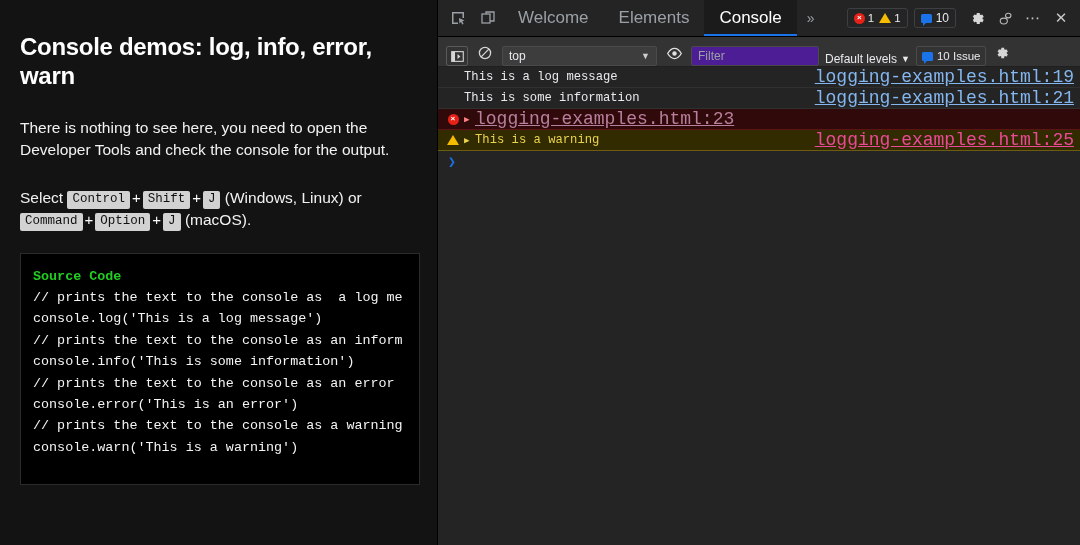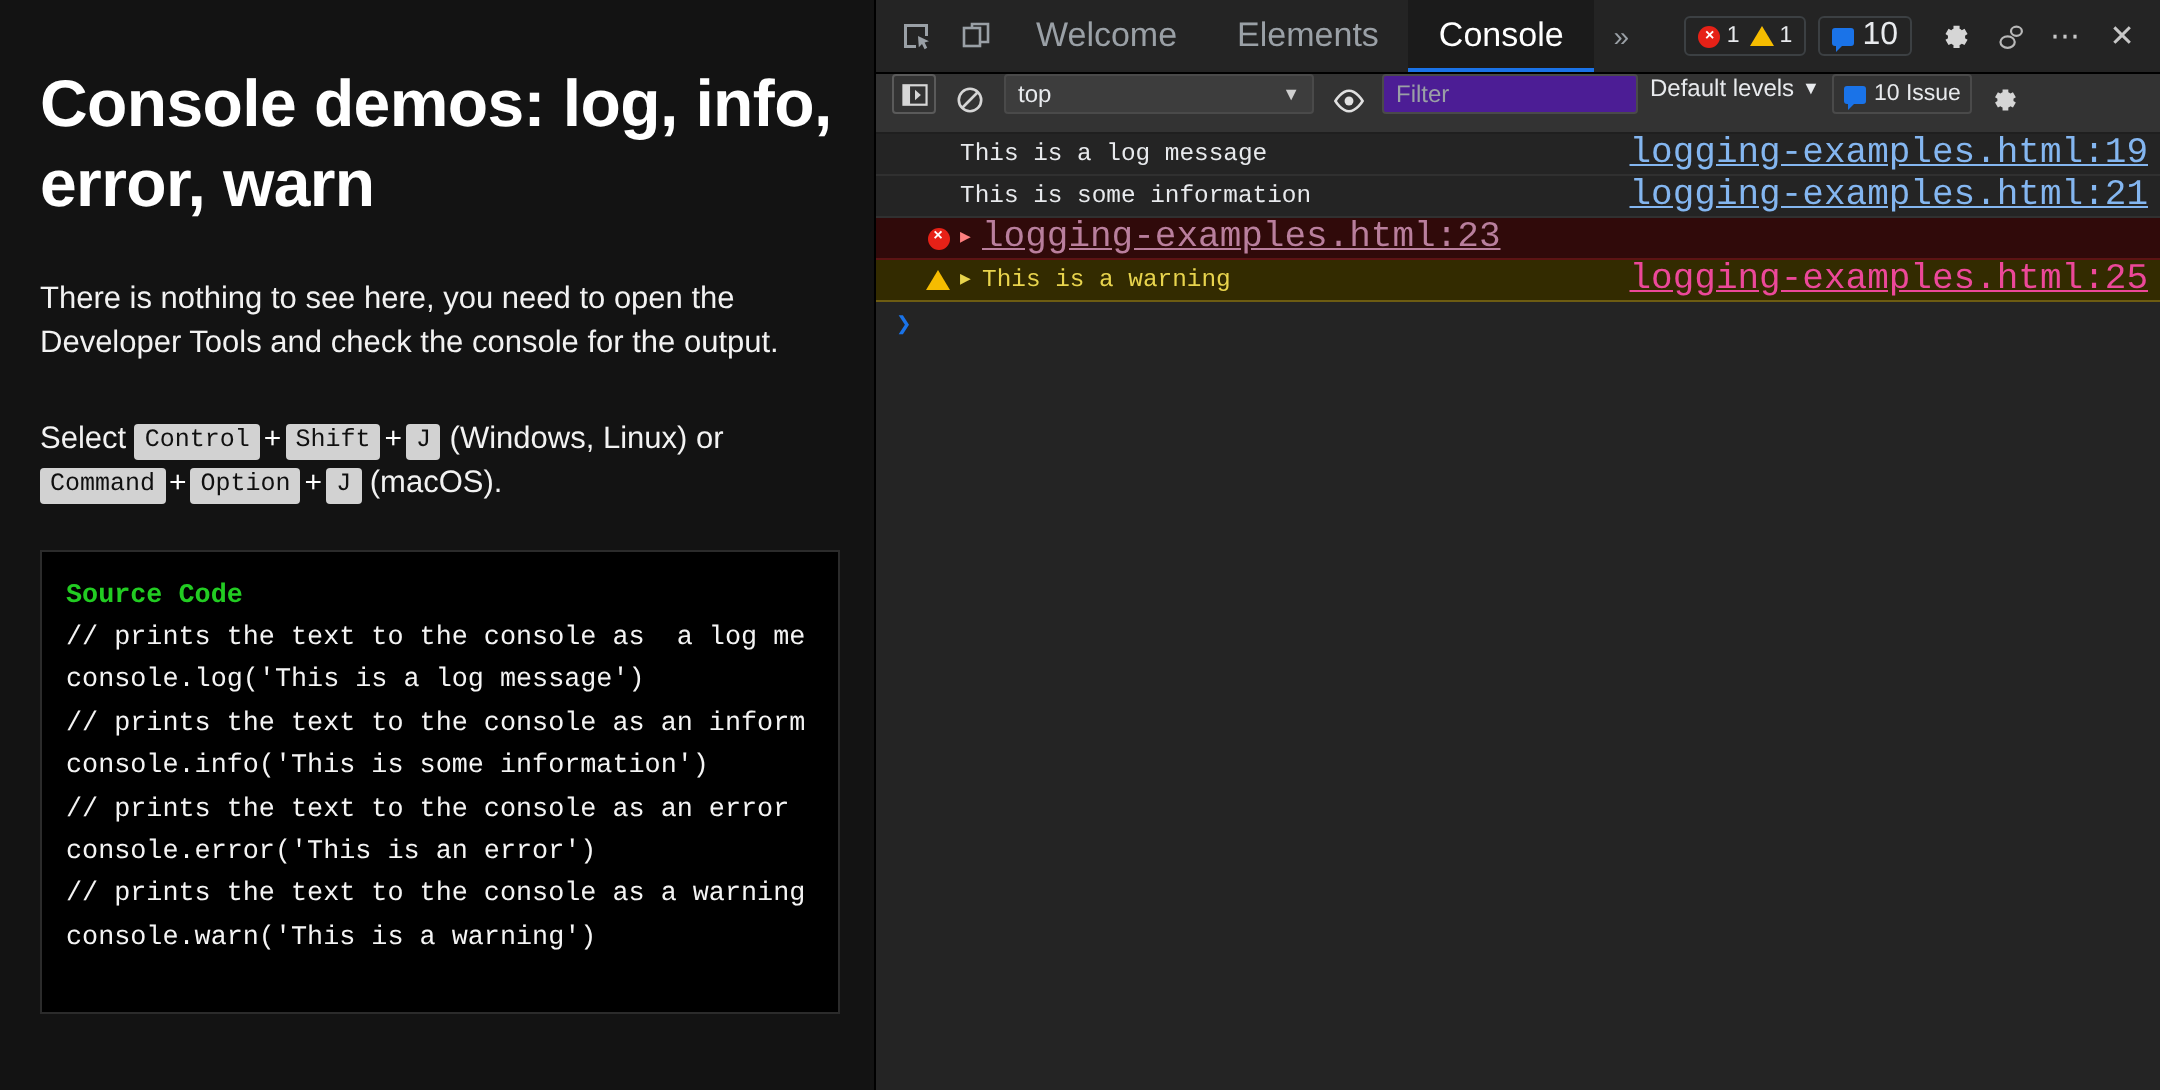--- a/index.html
+++ b/index.html
@@ -15,21 +15,21 @@
   .page-pane {
     width: 437px; height: 545px;
     background: #131313;
     padding: 18px 0 0 20px;
     position: relative;
     overflow: hidden;
   }
   .page-inner { width: 417px; padding-right: 0; }
   .page-title {
     color: #fff;
-    font-size: 33px;
+    font-size: 24px;
     font-weight: bold;
     line-height: 1.22;
     letter-spacing: -0.3px;
     margin-top: 14px;
     width: 400px;
   }
   .page-para {
     color: #f2f2f2;
     font-size: 15.5px;
     line-height: 1.42;
@@ -110,21 +110,21 @@
   .counter-group {
     display: flex; align-items: center; gap: 5px;
     border: 1px solid #3c4043; border-radius: 3px;
     padding: 1px 6px; height: 20px;
     margin-right: 4px;
   }
   .counter-item { display: flex; align-items: center; gap: 3px; color: #e8eaed; font-size: 11.5px; }
   .issues-badge {
     display: flex; align-items: center; gap: 4px;
     border: 1px solid #3c4043; border-radius: 3px;
-    padding: 1px 6px; height: 20px; color: #e8eaed; font-size: 16px;
+    padding: 1px 6px; height: 20px; color: #e8eaed; font-size: 12px;
     margin-right: 6px;
   }
   .ic-error-dot {
     width: 11px; height: 11px; border-radius: 50%;
     background: #e62117; display:flex; align-items:center; justify-content:center;
     color:#fff; font-size:8px; font-weight:bold; line-height:1;
   }
   .ic-warn-tri {
     width: 0; height: 0;
     border-left: 6px solid transparent; border-right: 6px solid transparent;
@@ -137,21 +137,21 @@
   .ic-msg-sq::after{
     content:""; position:absolute; left:2px; bottom:-3px;
     border-left:3px solid #1a73e8; border-bottom:3px solid transparent;
   }
   .tool-ic { color: #c7c7c7; display:flex; align-items:center; justify-content:center; width:26px; height:26px; }
 
   
   .dt-consolebar {
     height: 30px; min-height: 30px;
     background: #333333;
-    display: flex; align-items: flex-start;
+    display: flex; align-items: flex-end;
     padding: 0 6px 0 8px;
     border-bottom: 1px solid #1f1f1f;
     gap: 6px;
   }
   .ctx-select {
     width: 155px; height: 20px;
     background: #3d3d3d;
     border: 1px solid #4a4a4a;
     border-radius: 2px;
     color: #e8eaed; font-size: 12px;
@@ -184,21 +184,21 @@
   
   .dt-console {
     flex: 1; background: #242424; overflow: hidden;
   }
   .msg {
     display: flex; align-items: center;
     height: 21px;
     border-bottom: 1px solid #303030;
     font-family: "Liberation Mono", monospace;
     font-size: 12.2px;
-    padding-left: 20px;
+    padding-left: 4px;
     position: relative;
   }
   .msg .gutter { width: 22px; display: flex; align-items: center; justify-content: center; }
   .msg .arrow { width: 11px; color: inherit; font-size: 9px; }
   .msg .text { flex: 1; white-space: nowrap; overflow: hidden; }
   .msg .src {
     color: #84b6f0; text-decoration: underline; font-size: 18px;
     padding-right: 6px; white-space: nowrap;
   }
   .msg.log, .msg.info { background: #242424; color: #e8eaed; }

